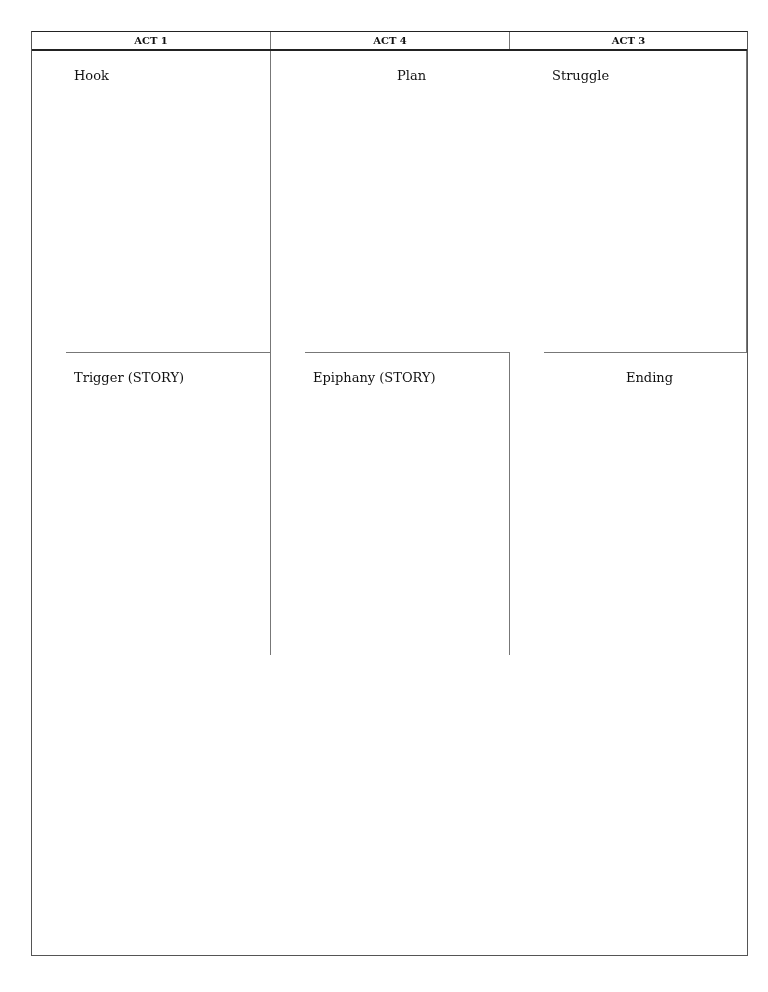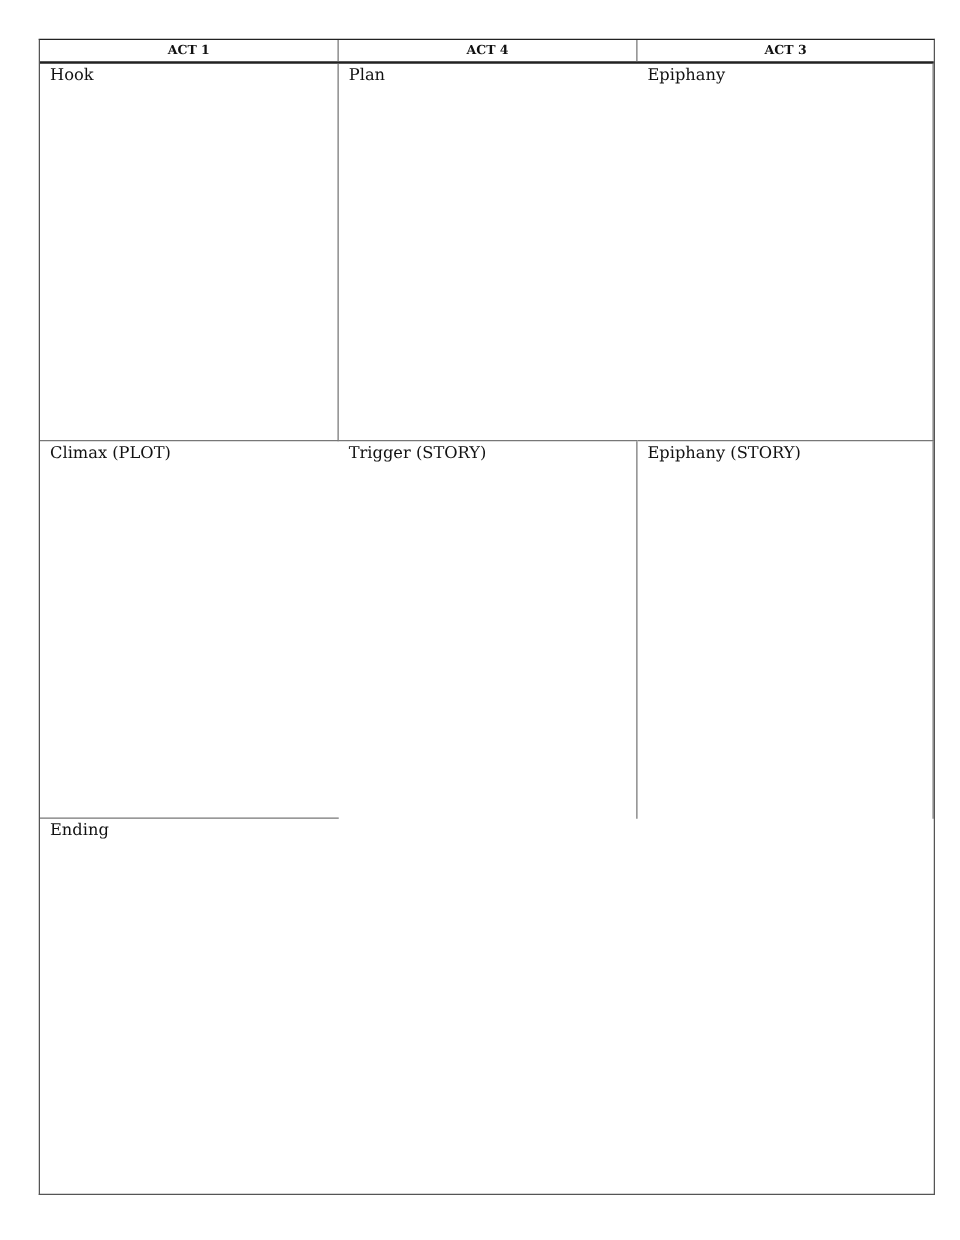--- a/index.html
+++ b/index.html
@@ -11,35 +11,34 @@
             border-bottom: 2px solid #222; display: flex; }
   .hcell { flex: 0 0 auto; text-align: center; font-weight: bold; font-size: 10px;
            line-height: 17px; box-sizing: border-box; }
   .hcell.c1 { width: 239px; border-right: 1px solid #777; }
   .hcell.c2 { width: 239px; border-right: 1px solid #777; }
   .hcell.c3 { width: 237px; text-align: center; }
   .grid { position: absolute; left: 0; top: 19px; width: 100%; bottom: 0;
           display: grid; grid-template-columns: 239px 239px 1fr;
           grid-template-rows: 302px 302px 1fr; }
   .cell { box-sizing: border-box; border-right: 1px solid #777; border-bottom: 1px solid #777;
-          padding: 2px 0 0 8px; font-size: 13px; line-height: 16px; }
-  .cell.col3 { border-right: none; }
+          padding: 17px 0 0 8px; font-size: 13px; line-height: 16px; margin-left: 34px; }
+  .cell.col3 { border-right: none; text-align: center; }
   .cell.row3 { border-bottom: none; }
 </style>
 </head>
 <body>
 
 <div class="table">
   <div class="header">
     <div class="hcell c1">ACT 1</div>
     <div class="hcell c2">ACT 4</div>
     <div class="hcell c3">ACT 3</div>
   </div>
   <div class="grid">
     <div class="cell">Hook</div>
     <div class="cell col3">Plan</div>
-    <div class="cell">Epiphany</div>
-    <div class="cell col3">Climax (PLOT)</div>
+    <div class="cell">Struggle</div>
     <div class="cell row3">Trigger (STORY)</div>
     <div class="cell row3">Epiphany (STORY)</div>
     <div class="cell row3 col3">Ending</div>
   </div>
 </div>
 
 </body></html>

